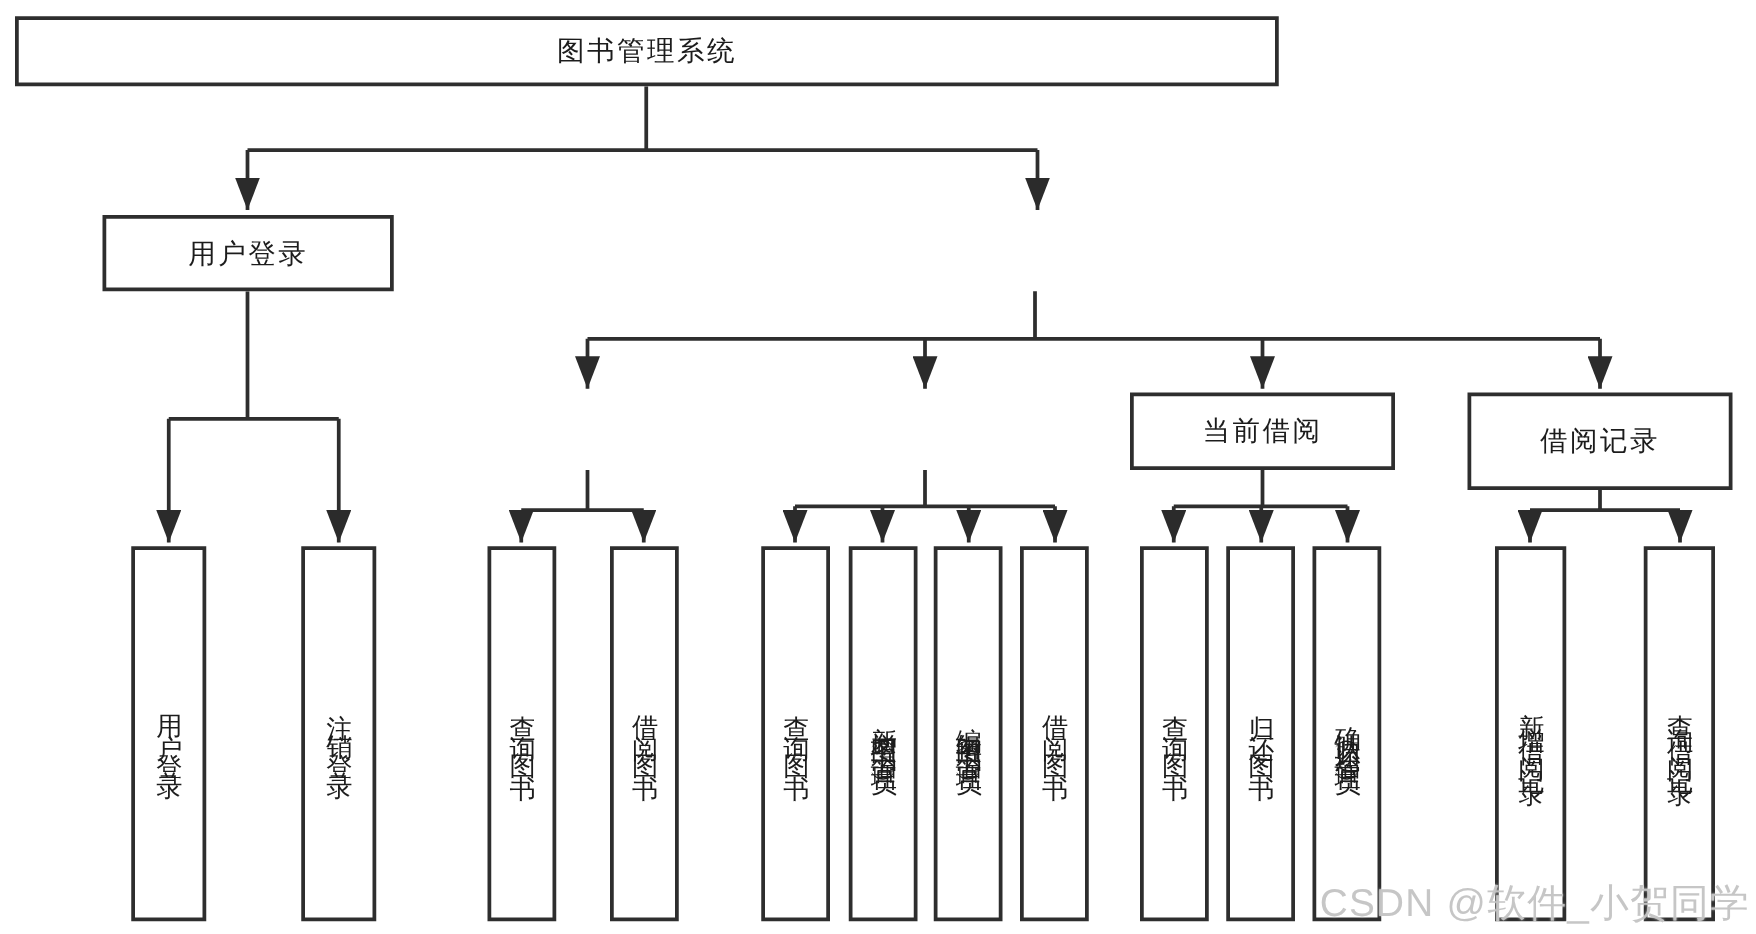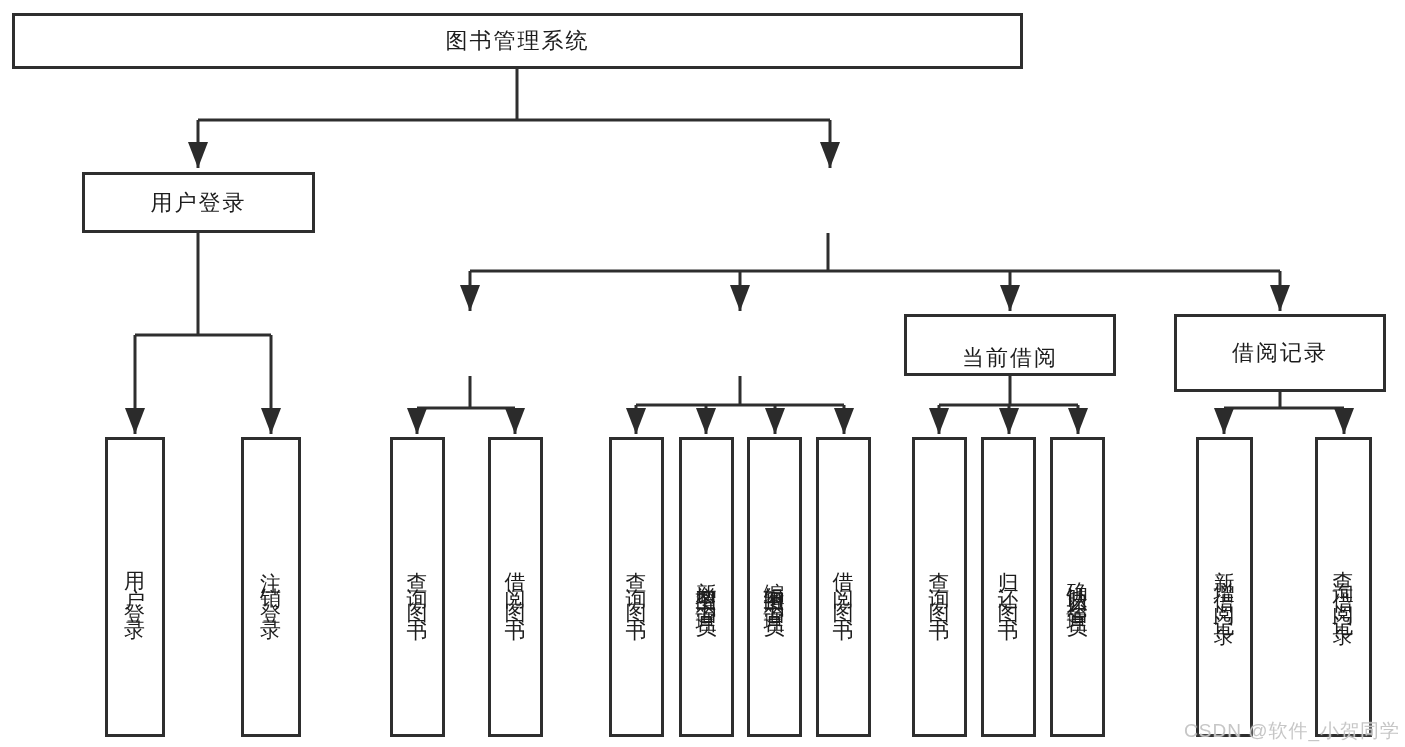--- a/index.html
+++ b/index.html
@@ -43,21 +43,21 @@
     letter-spacing: 16px;
     color: #1c1c1c;
     white-space: nowrap;
   }
   .vert.six .v-label { letter-spacing: 11px; }
   .vert.long .v-label { letter-spacing: 5px; }
   .watermark {
     position: absolute;
     right: 5px;
     bottom: 3px;
-    font-size: 19px;
+    font-size: 31px;
     letter-spacing: 1px;
     color: rgba(195,195,195,0.95);
     text-shadow: 0 0 2px rgba(255,255,255,0.8);
     z-index: 5;
     white-space: nowrap;
   }
 </style>
 </head>
 <body>
 
@@ -107,21 +107,21 @@
   </svg>
 
   <div class="node" style="left:12px; top:13px; width:1011px; height:56px;">
     <span class="h-label">图书管理系统</span>
   </div>
 
   <div class="node" style="left:82px; top:172px; width:233px; height:61px;">
     <span class="h-label">用户登录</span>
   </div>
 
-  <div class="node" style="left:904px; top:314px; width:212px; height:62px;align-items:flex-end;">
+  <div class="node" style="left:904px; top:314px; width:212px; height:62px;">
     <span class="h-label">当前借阅</span>
   </div>
   <div class="node" style="left:1174px; top:314px; width:212px; height:78px;">
     <span class="h-label">借阅记录</span>
   </div>
 
   <div class="node vert" style="left:105px; top:437px; width:60px; height:300px;">
     <span class="v-label">用户登录</span>
   </div>
   <div class="node vert" style="left:241px; top:437px; width:60px; height:300px;">

